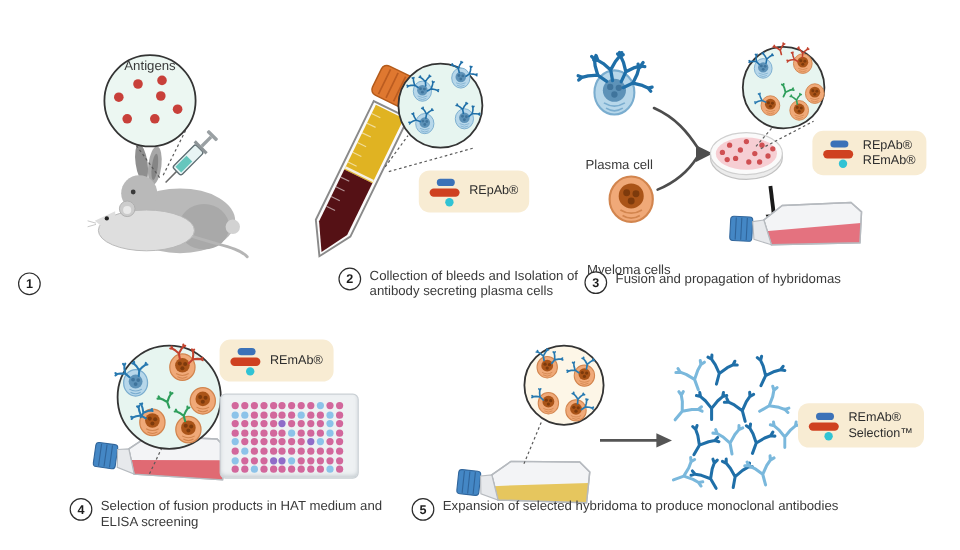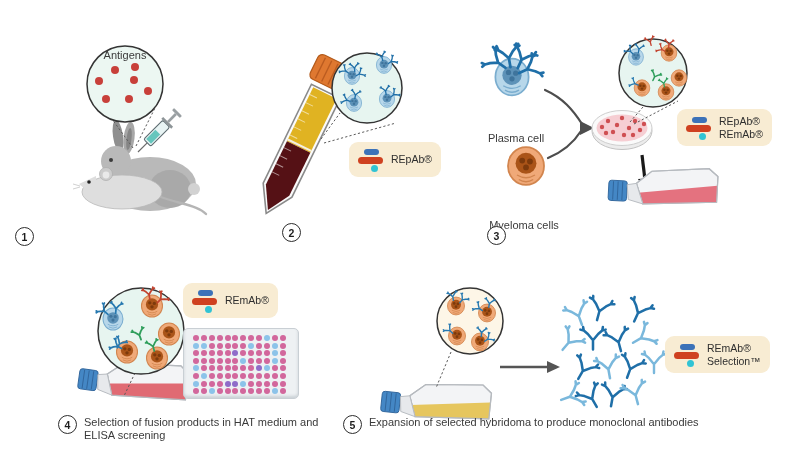--- a/index.html
+++ b/index.html
@@ -492,23 +492,25 @@
         <span class="well" style="background: rgb(140, 195, 233);"></span>
         <span class="well" style="background: rgb(210, 103, 156);"></span>
       </div>
   </div>
 
   <div class="cap" style="left:15px;top:228px;width:252px;">
     <span class="num">1</span>
   </div>
   <div class="cap" style="left:282px;top:224px;width:212px;">
     <span class="num">2</span>
+    <span class="cap-text">Collection of bleeds and Isolation of  antibody secreting plasma cells</span>
   </div>
   <div class="cap" style="left:487px;top:227px;width:300px;">
     <span class="num">3</span>
+    <span class="cap-text">Fusion and propagation of hybridomas</span>
   </div>
   <div class="cap" style="left:58px;top:416px;width:268px;">
     <span class="num">4</span>
     <span class="cap-text">Selection of fusion products in HAT medium and ELISA screening</span>
   </div>
   <div class="cap" style="left:343px;top:416px;width:440px;">
     <span class="num">5</span>
     <span class="cap-text">Expansion of selected hybridoma to produce monoclonal antibodies</span>
   </div>
 

